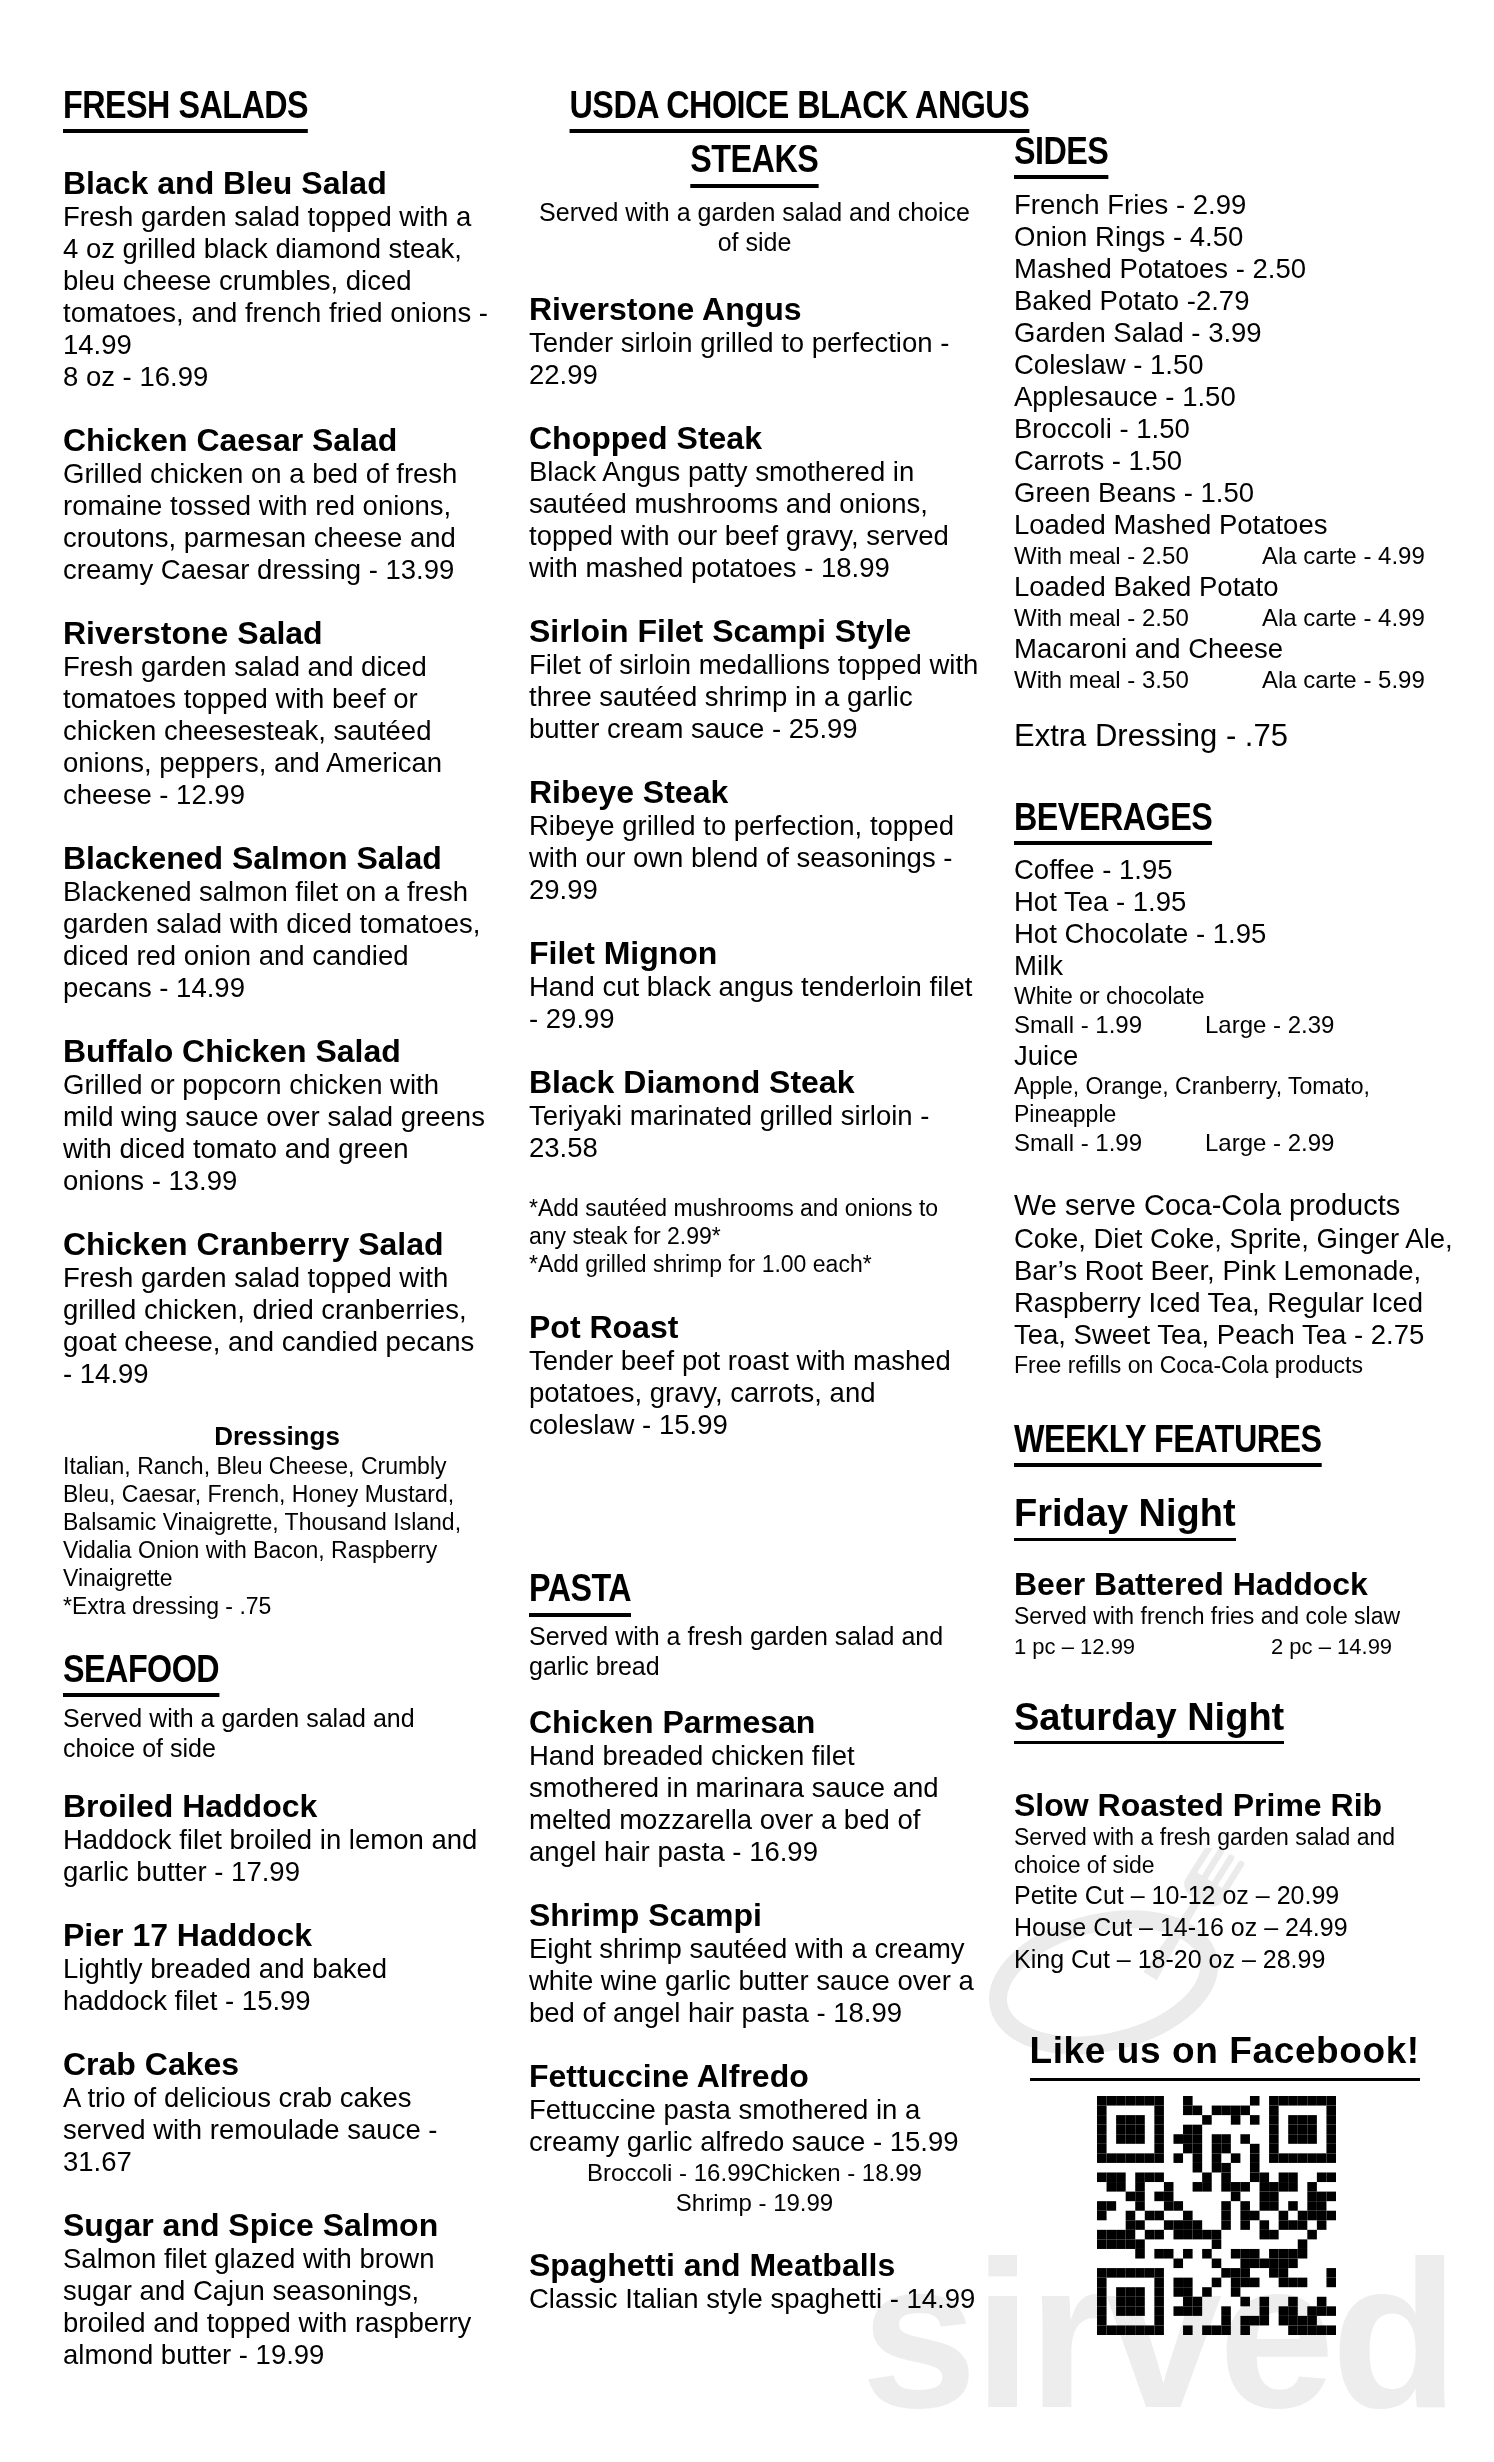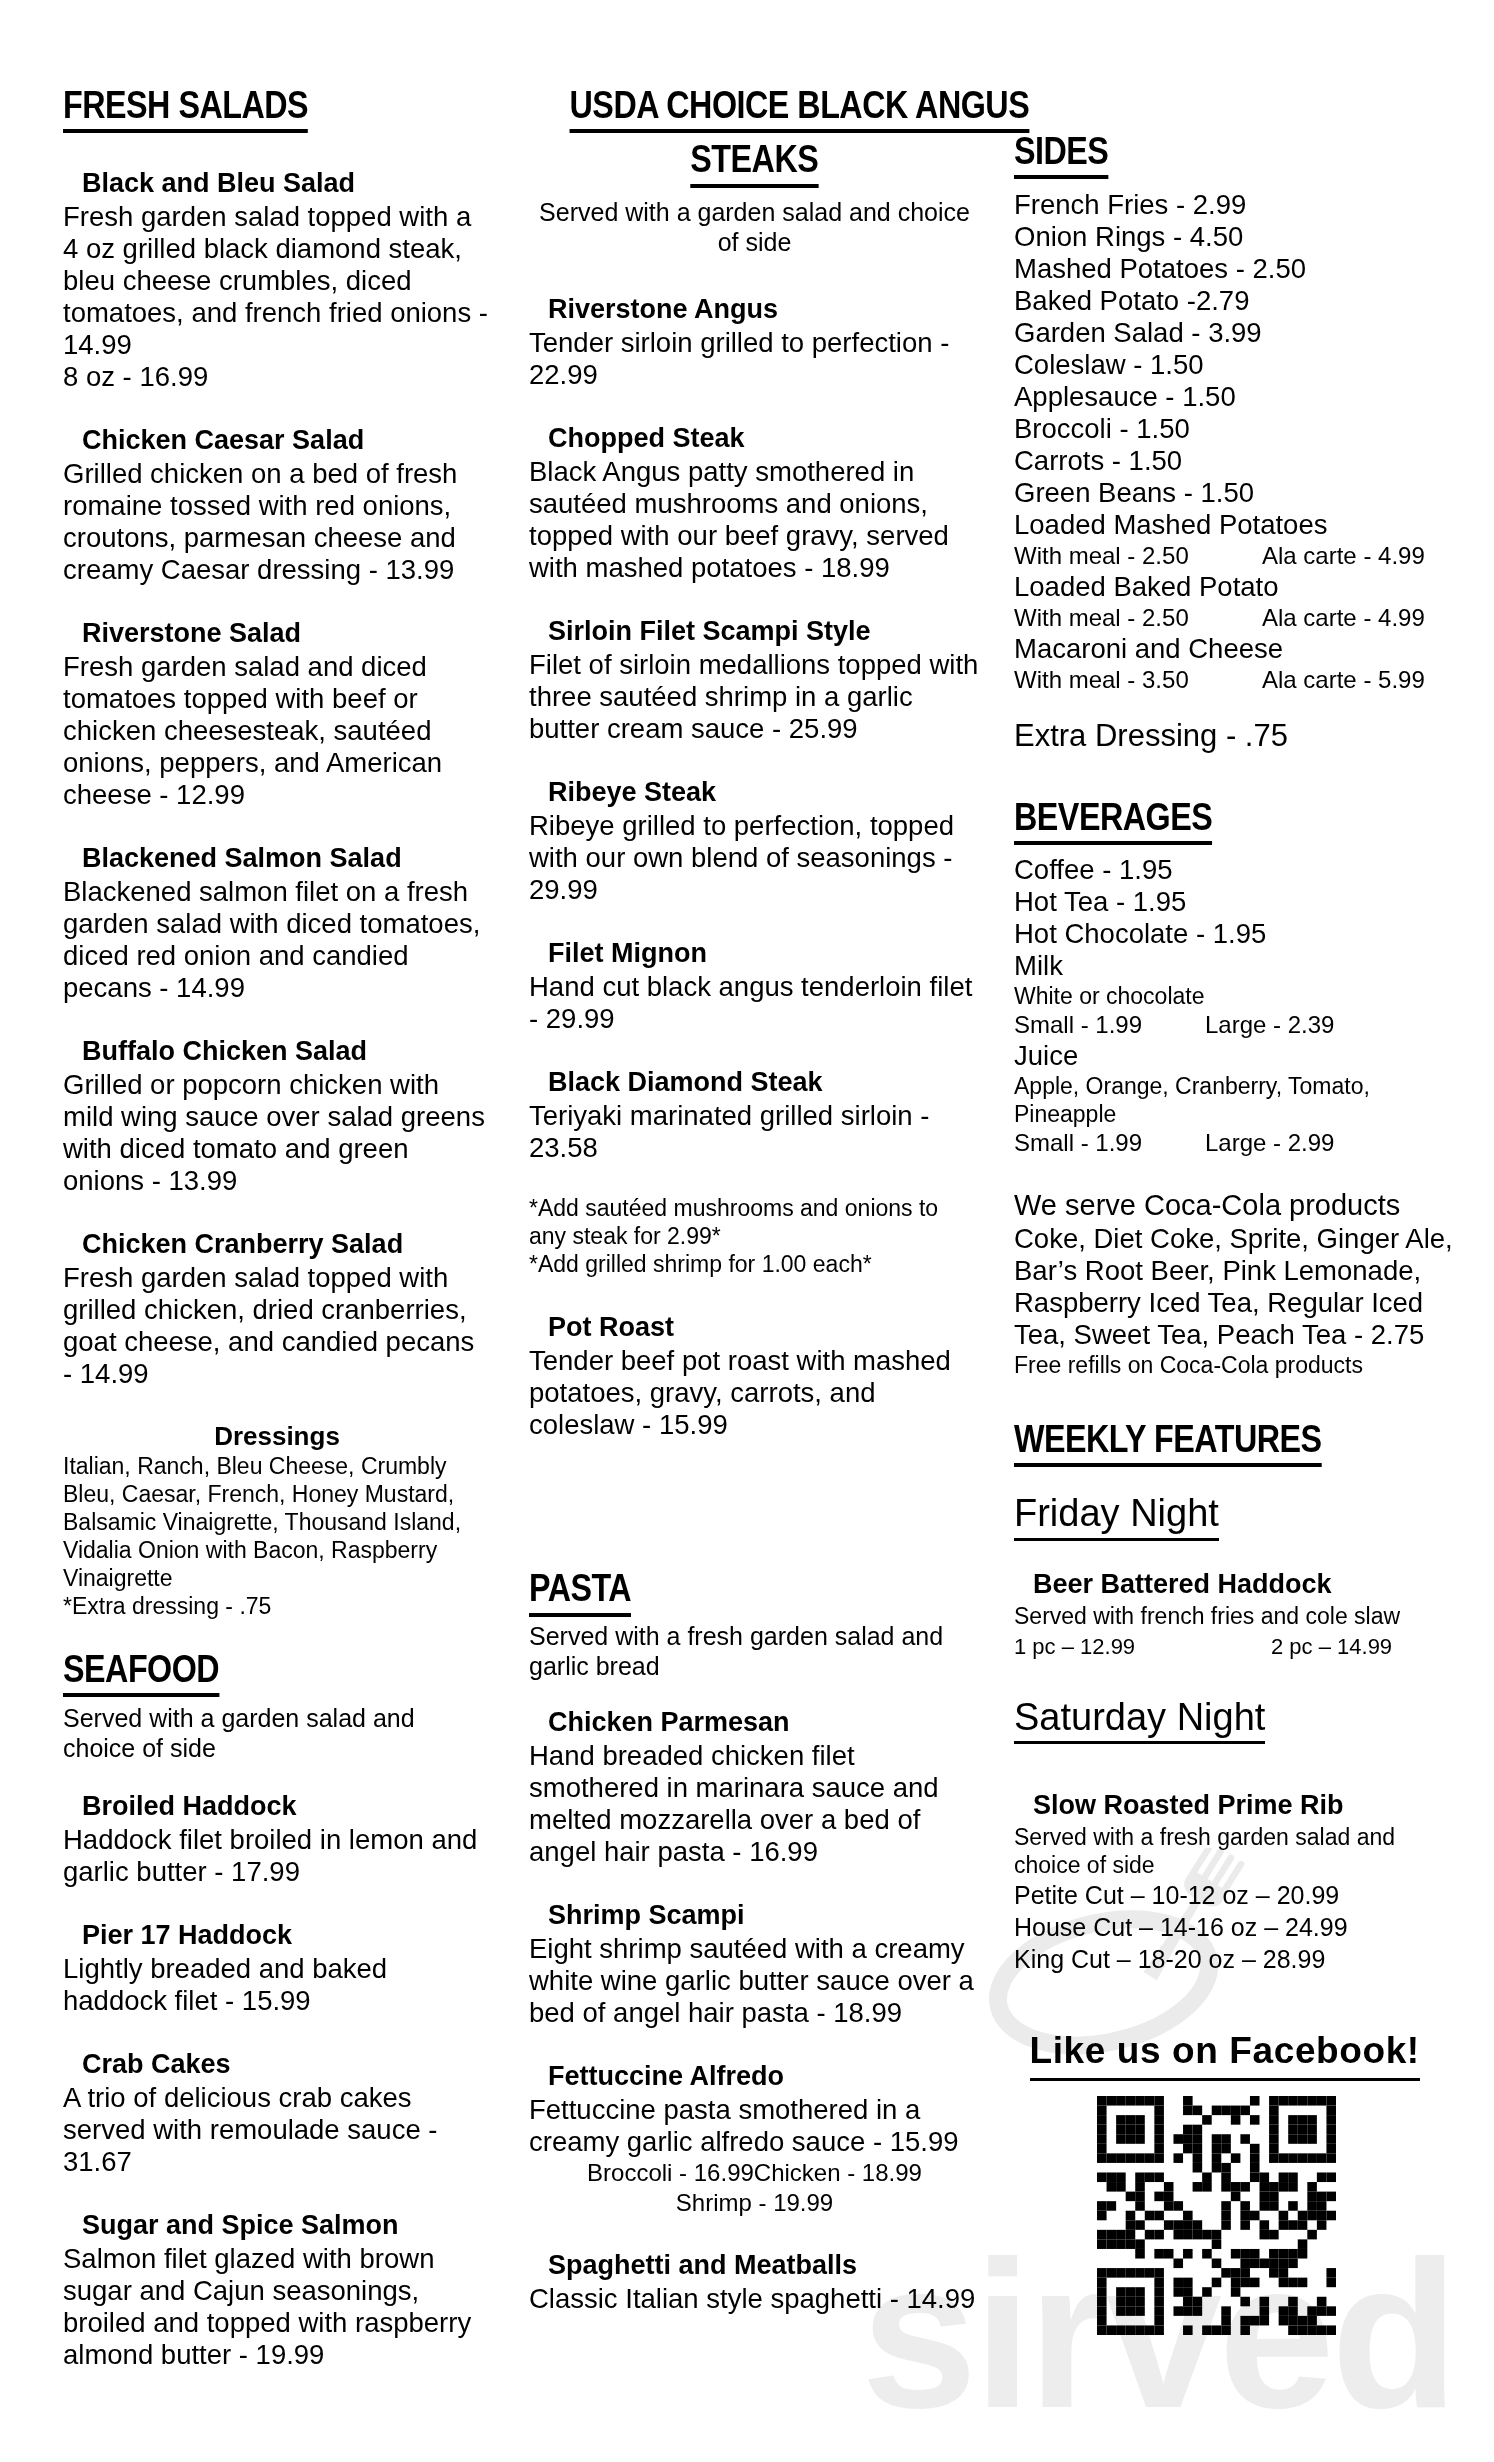--- a/index.html
+++ b/index.html
@@ -10,33 +10,33 @@
              letter-spacing:-3.6px;color:#ededed;z-index:0;white-space:nowrap;}
   .logo{position:absolute;left:981px;top:1848px;z-index:1;}
   .sec-head{display:block;width:fit-content;font-size:38px;font-weight:900;letter-spacing:-0.6px;
             border-bottom:4.8px solid #000;padding-bottom:2.4px;white-space:nowrap;
             transform:scaleX(.85);transform-origin:left bottom;}
   .center .sec-head{margin:0 auto;transform-origin:center bottom;}
   .center{text-align:center;}
   .center-sub{font-size:25px;line-height:30px;text-align:center;}
   .sec-sub{font-size:25px;line-height:30px;}
   .mi{margin-bottom:30px;}
-  .mi-name{font-size:27px;font-weight:bold;line-height:35px;margin-left:19px;}
+  .mi-name{font-size:32px;font-weight:bold;line-height:35px;}
   .mi-desc{font-size:27.5px;line-height:32px;}
   .small{font-size:23px;line-height:28px;}
   .dr-name{font-size:26px;font-weight:bold;line-height:32px;text-align:center;}
   .line{font-size:27.5px;line-height:32px;}
   .duo{position:relative;font-size:24px;line-height:30px;}
   .duo-r{position:absolute;left:248px;}
   .duo-r2{position:absolute;left:257px;}
   .duo-r3{position:absolute;left:191px;}
   .prices{position:relative;font-size:22px;line-height:33px;}
   .extra-dressing{font-size:31px;line-height:36px;margin-top:23px;}
   .bold-line{font-size:29px;font-weight:normal;line-height:35px;}
-  .night-head{display:block;width:fit-content;font-size:38px;font-weight:normal;
+  .night-head{display:block;width:fit-content;font-size:38px;font-weight:bold;
               border-bottom:3.6px solid #000;padding-bottom:2.4px;}
   .fb-head{display:block;width:fit-content;font-size:37px;font-weight:bold;letter-spacing:0.6px;
            border-bottom:3px solid #000;padding-bottom:6px;}
   .addons{font-size:24px;line-height:30px;text-align:center;}
   .cut{font-size:25px;line-height:32px;}
   .qr{margin:15.5px 0 0 67px;display:block;}
 </style>
 </head>
 <body>
 

